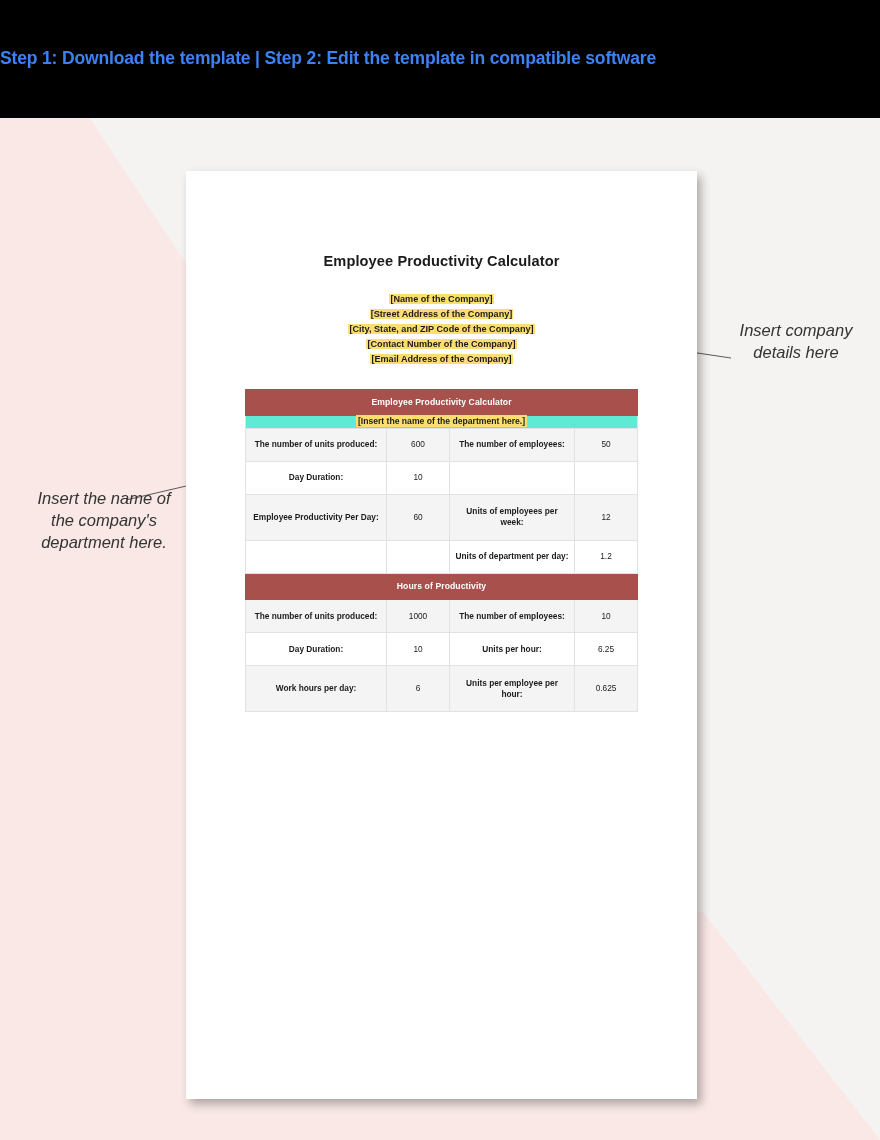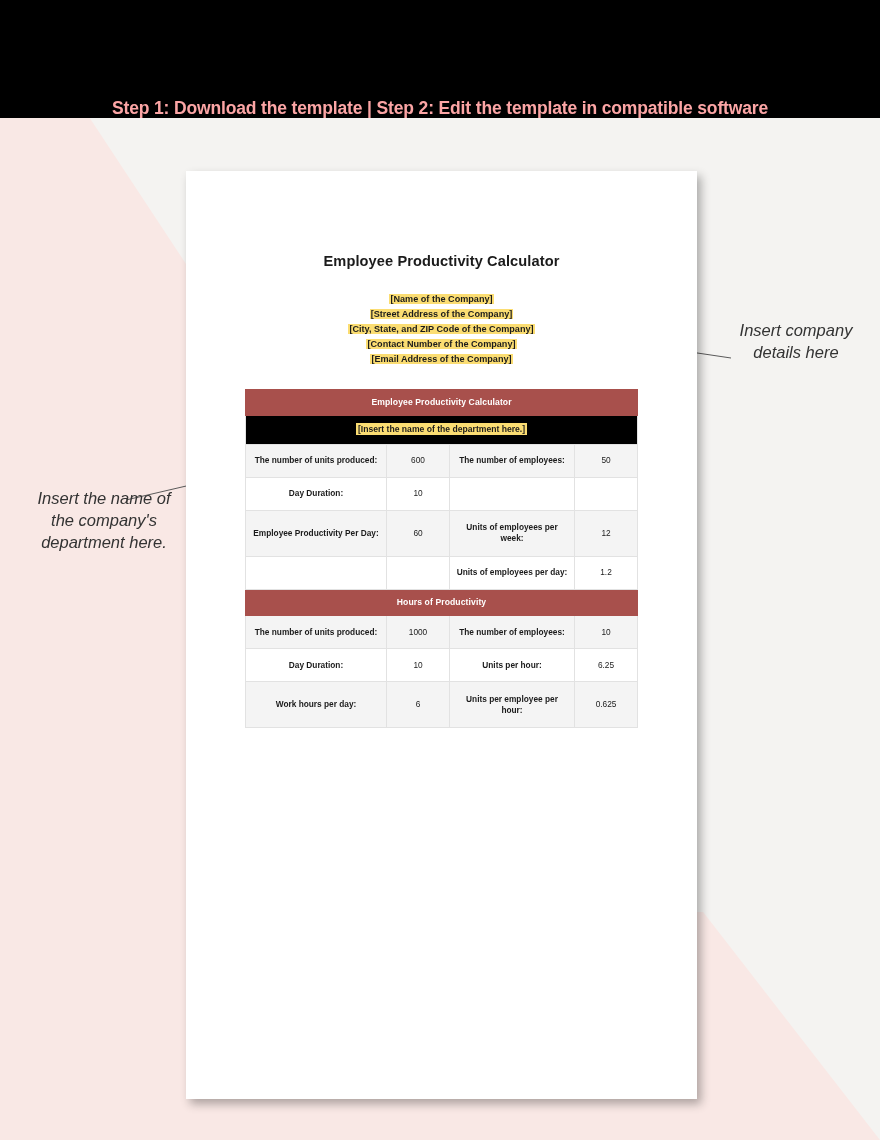--- a/index.html
+++ b/index.html
@@ -16,24 +16,24 @@
     overflow: hidden;
   }
 
   
   .banner {
     position: absolute;
     left: 0; top: 0;
     width: 880px;
     height: 118px;
     background: #000000;
-    color: #fca5a5;
+    color: #3b82f6;
     display: flex;
-    flex-direction: row;
-    align-items: flex-end;
+    flex-direction: column;
+    align-items: flex-start;
     justify-content: center;
     gap: 9px;
   }
   .banner-line {
     font-size: 17.5px;
     font-weight: bold;
     letter-spacing: -0.15px;
     line-height: 1.1;
     text-align: center;
     white-space: nowrap;
@@ -139,22 +139,22 @@
     background: #A8504C;
     color: #FFFFFF;
     font-weight: bold;
     font-size: 8.6px;
     border: 1px solid #A8504C;
     padding: 7px 5px;
     letter-spacing: 0.1px;
   }
 
   .dept-row td {
-    background: #000000;
-    padding: 8px 5px;
+    background: #5eead4;
+    padding: 0 5px;
     border-left: 1px solid #E2E2E2;
     border-right: 1px solid #E2E2E2;
   }
   .dept-row td span {
     background: #FBDD72;
     font-weight: bold;
     font-size: 8.6px;
     padding: 1px 2px;
   }
 
@@ -248,21 +248,21 @@
       <tr class="shade tall">
         <td class="lbl">Employee Productivity Per Day:</td>
         <td>60</td>
         <td class="lbl">Units of employees per week:</td>
         <td>12</td>
       </tr>
 
       <tr class="plain mid">
         <td class="lbl"></td>
         <td></td>
-        <td class="lbl">Units of employees per day:</td>
+        <td class="lbl">Units of department per day:</td>
         <td>1.2</td>
       </tr>
 
       <tr class="band">
         <td colspan="4">Hours of Productivity</td>
       </tr>
 
       <tr class="shade mid">
         <td class="lbl">The number of units produced:</td>
         <td>1000</td>

